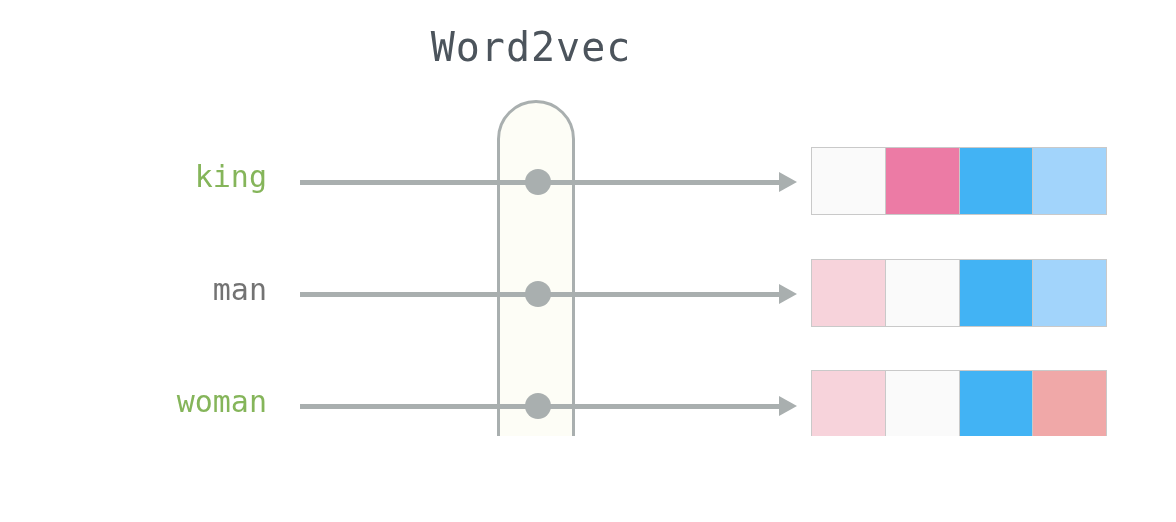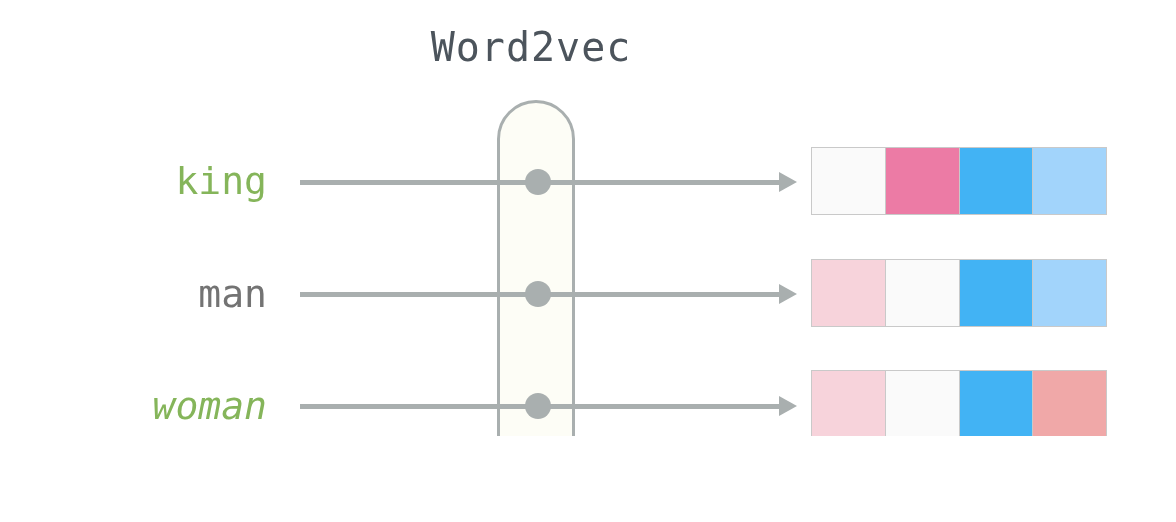--- a/index.html
+++ b/index.html
@@ -31,29 +31,29 @@
     color: #4c545c;
     letter-spacing: 1px;
     white-space: nowrap;
   }
 
   
   .word-label {
     position: absolute;
     right: 909px;            
     font-family: "DejaVu Sans Mono", monospace;
-    font-size: 38px;
+    font-size: 30px;
     font-weight: 400;
     color: #85b55a;
     line-height: 1;
     white-space: nowrap;
   }
   .word-label.r0 { top: 162px; }
   .word-label.r1 { top: 275px; }
-  .word-label.r2 { top: 387px; font-style: italic; }
+  .word-label.r2 { top: 387px; }
 
   
   .capsule {
     position: absolute;
     left: 497px;
     top: 100px;
     width: 78px;
     height: 400px;
     box-sizing: border-box;
     border: 3px solid #a9afaf;

